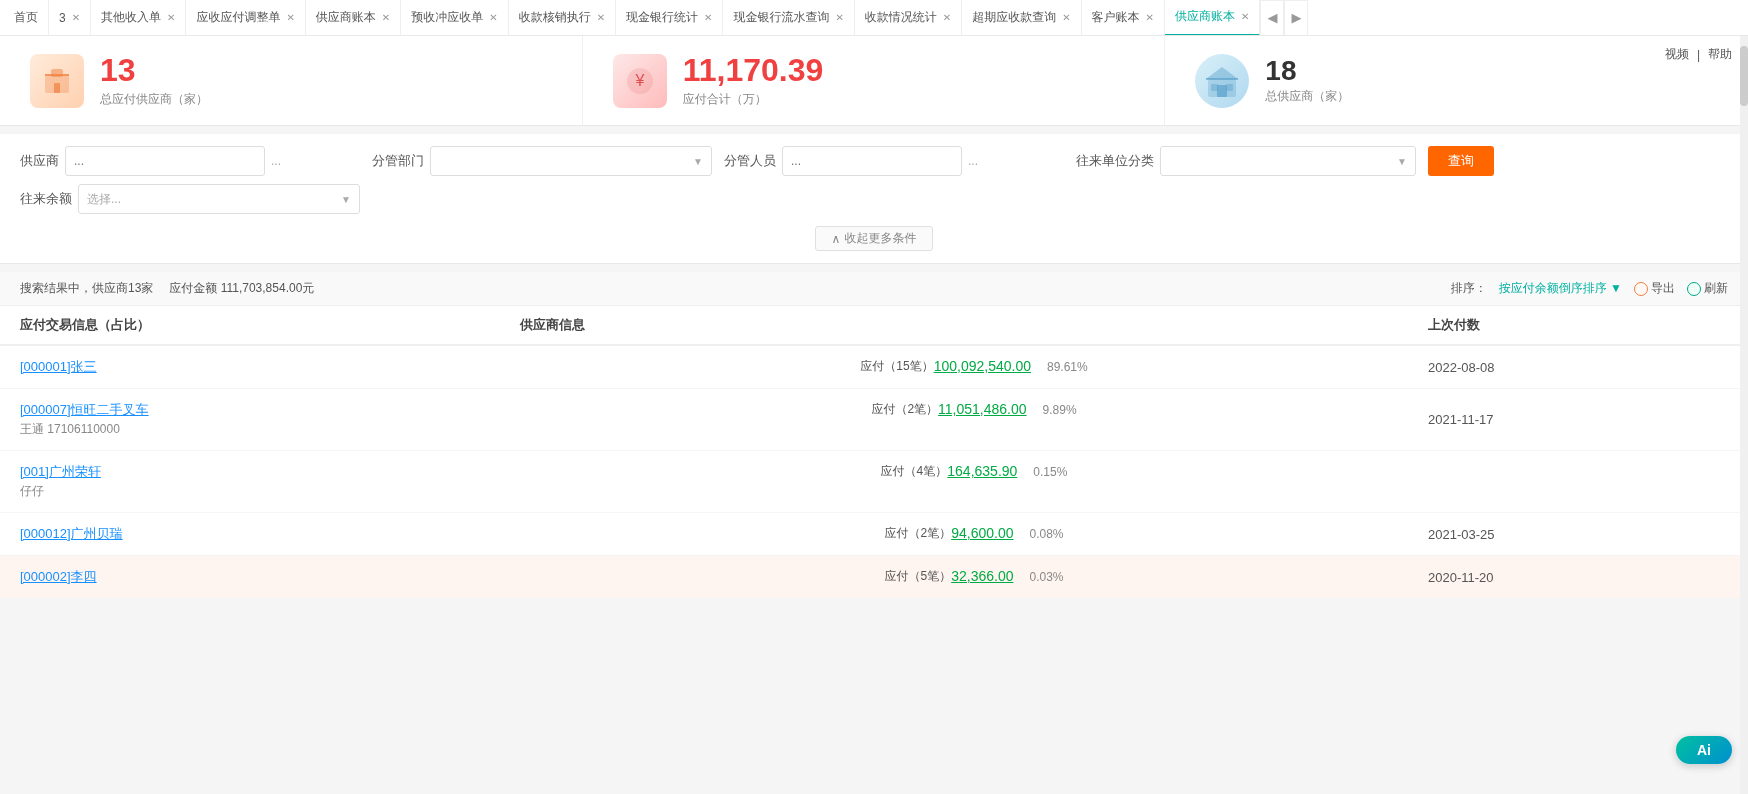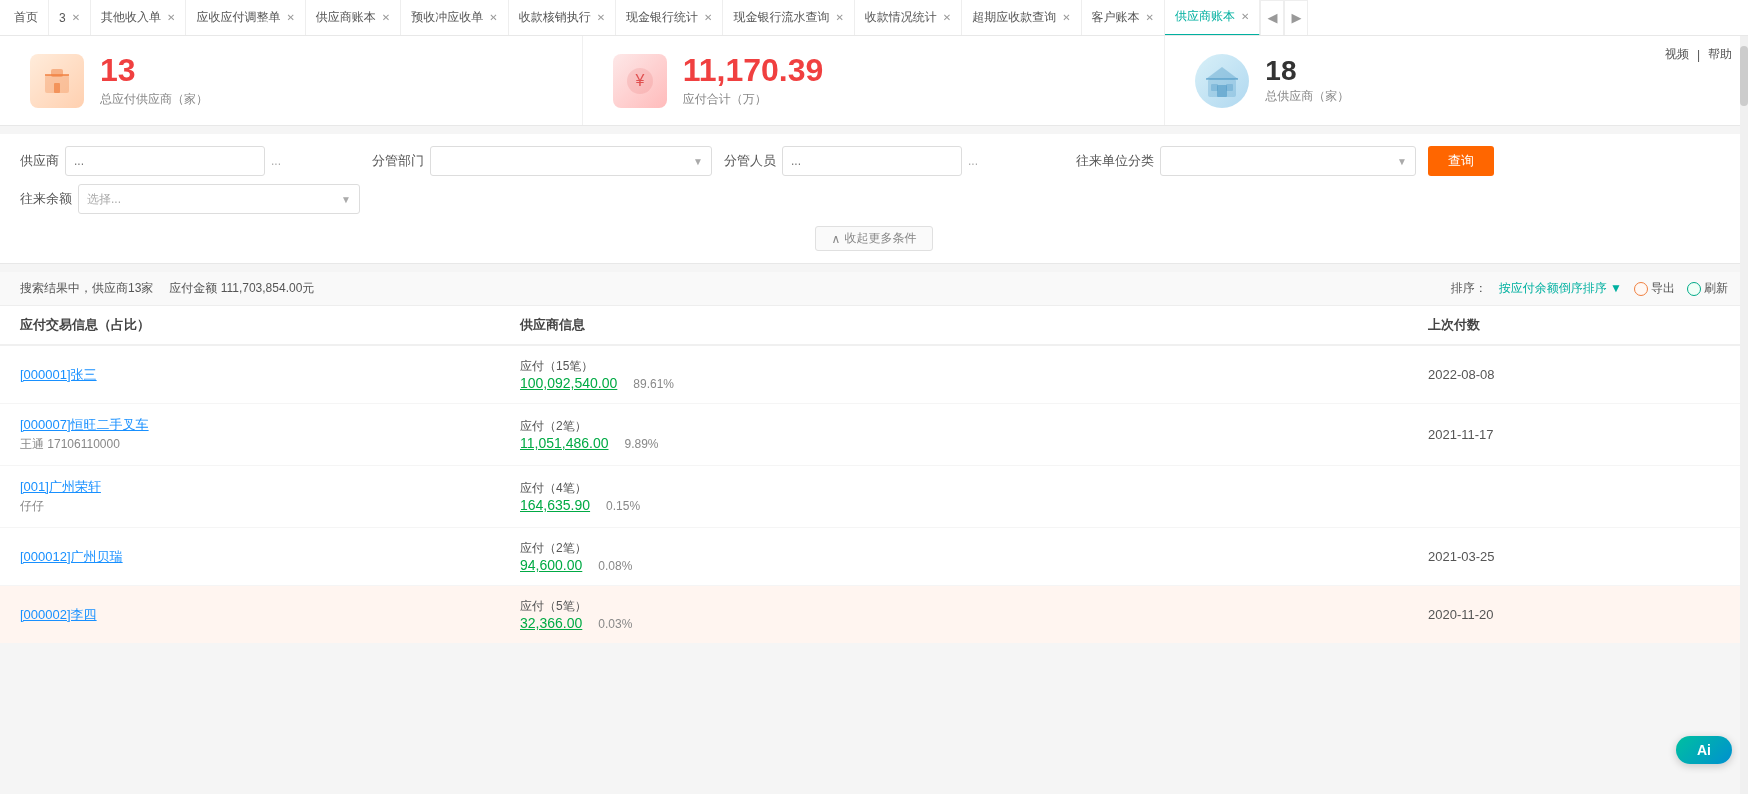--- a/index.html
+++ b/index.html
@@ -257,21 +257,21 @@
       color: #00aa44;
       font-size: 14px;
       font-weight: 500;
       cursor: pointer;
       text-decoration: underline;
     }
     .tx-percent { color: #888; font-size: 12px; margin-left: 16px; }
     .tx-info { display: flex; align-items: baseline; gap: 0; flex-wrap: wrap; text-align: center; }
     .last-pay { color: #555; font-size: 13px; }
     .col-supplier { display: flex; flex-direction: column; justify-content: center; }
-    .col-tx { display: flex; flex-direction: column; justify-content: center; }
+    .col-tx { display: flex; flex-direction: row; justify-content: center; }
     .col-lastpay { display: flex; align-items: center; }
 
     
     .scrollbar-track {
       position: fixed;
       right: 0;
       top: 36px;
       bottom: 0;
       width: 8px;
       background: #f0f0f0;

